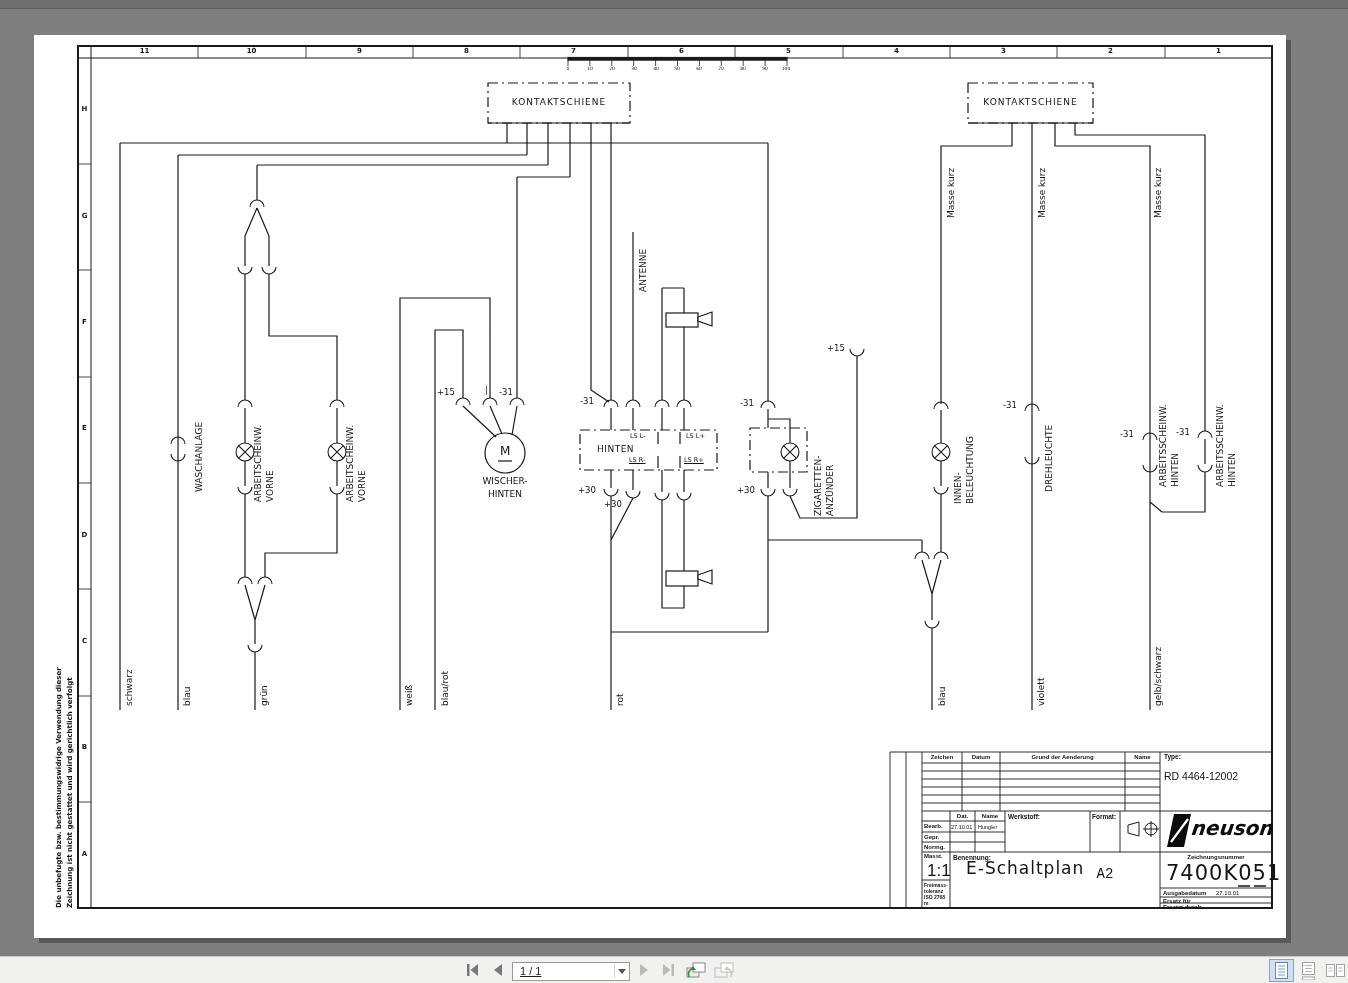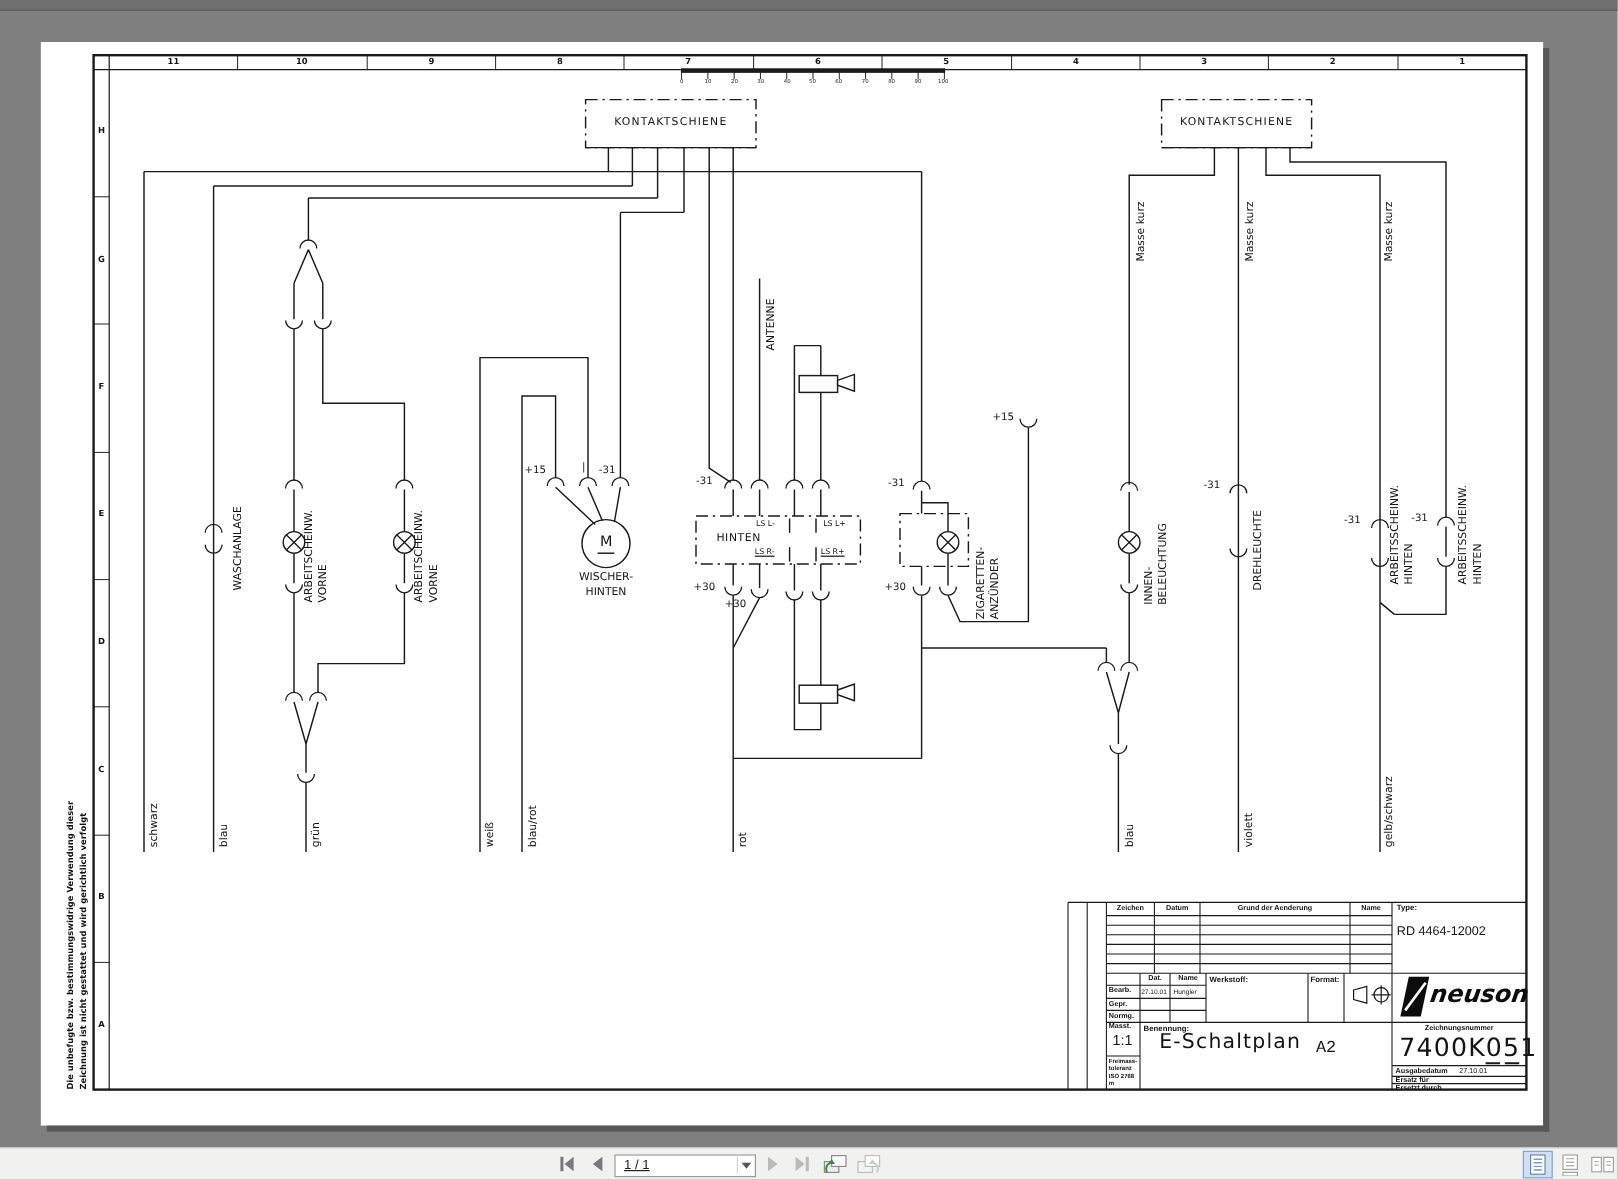--- a/index.html
+++ b/index.html
@@ -279,21 +279,21 @@
   <div class="lbl tb" style="left:1164px;top:770px;font-size:10.5px;">RD 4464-12002</div>
   <div class="lbl tb s6 bold ctr" style="left:950px;top:812.5px;width:25px;">Dat.</div>
   <div class="lbl tb s6 bold ctr" style="left:975px;top:812.5px;width:30px;">Name</div>
   <div class="lbl tb s65 bold" style="left:1008px;top:812.5px;">Werkstoff:</div>
   <div class="lbl tb s6 bold" style="left:924px;top:823px;">Bearb.</div>
   <div class="lbl tb" style="left:951px;top:824px;font-size:5.5px;">27.10.01</div>
   <div class="lbl tb" style="left:978px;top:824px;font-size:5.5px;">Hungler</div>
   <div class="lbl tb s6 bold" style="left:924px;top:833.5px;">Gepr.</div>
   <div class="lbl tb s6 bold" style="left:924px;top:843.5px;">Normg.</div>
   <div class="lbl tb s6 bold" style="left:924px;top:853px;">Masst.</div>
-  <div class="lbl tb" style="left:927px;top:861px;font-size:12px;">1:1</div>
+  <div class="lbl tb" style="left:927px;top:861px;font-size:17px;">1:1</div>
   <div class="lbl tb s5 bold" style="left:924px;top:882px;line-height:6px;">
     <div>Freimass-</div>
     <div>toleranz</div>
     <div>ISO 2768</div>
     <div>m</div>
   </div>
   <div class="lbl tb s65 bold" style="left:953px;top:853.5px;">Benennung:</div>
   <div class="lbl" style="left:966px;top:859px;font-size:17px;letter-spacing:1px;">E-Schaltplan</div>
   <div class="lbl tb s65 bold" style="left:1092px;top:812.5px;">Format:</div>
   <div class="lbl tb ctr" style="left:1090px;top:866px;width:30px;font-size:14px;font-family:Liberation Mono, monospace;">A2</div>

